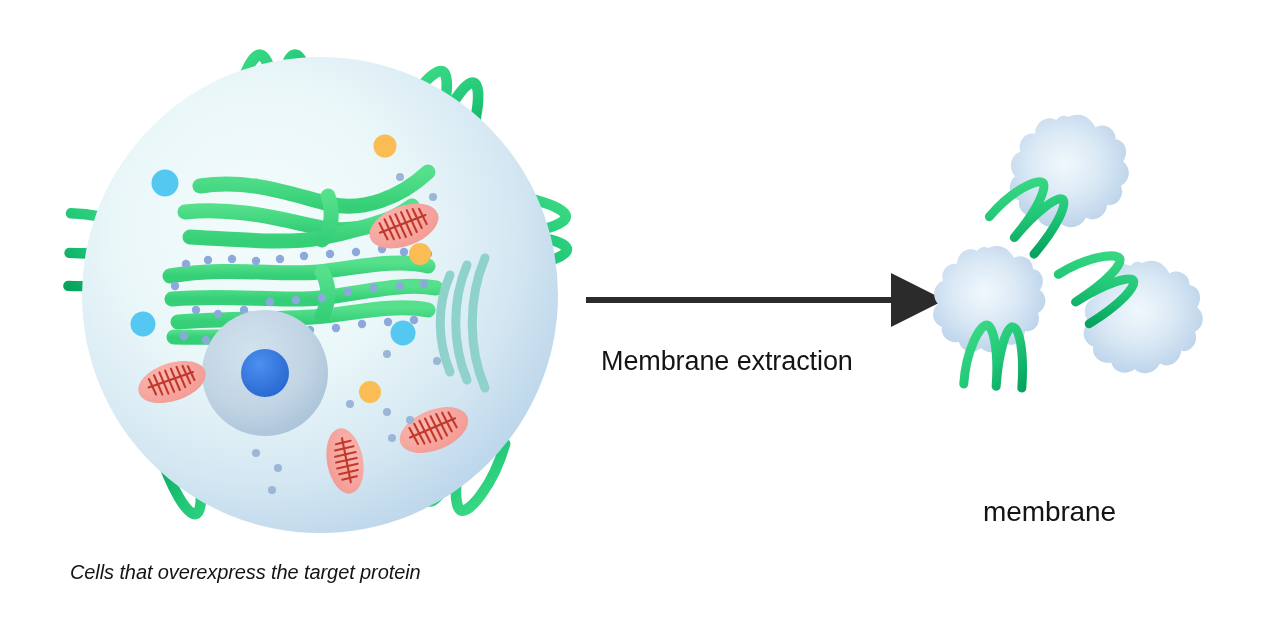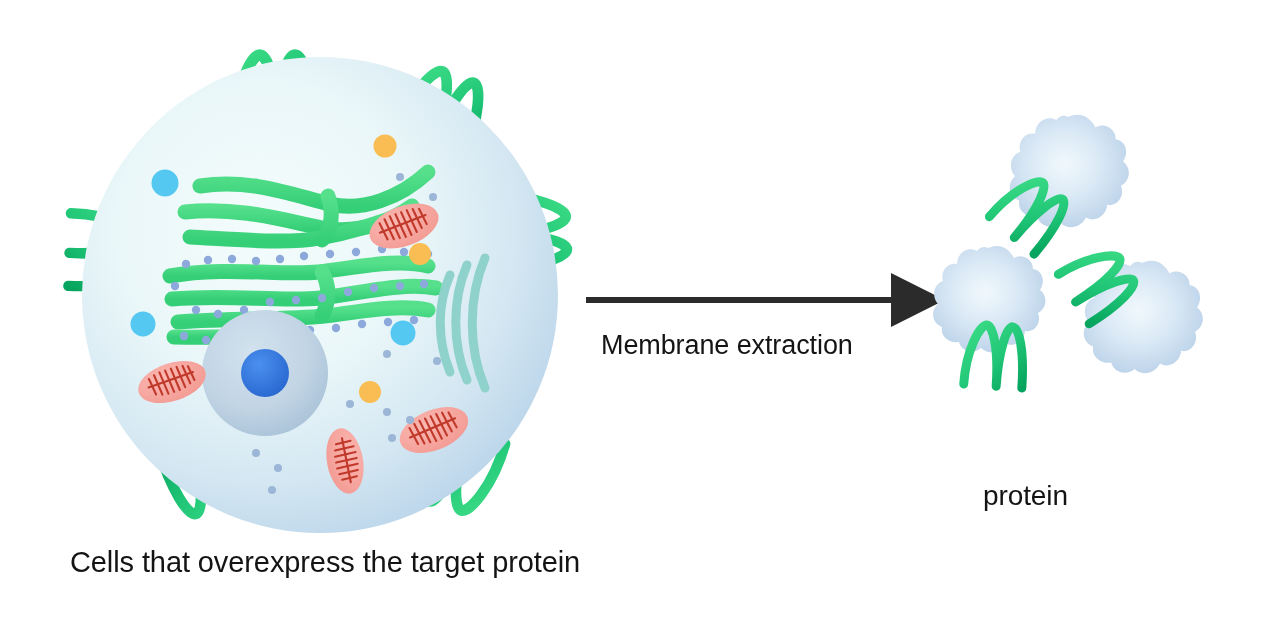--- a/index.html
+++ b/index.html
@@ -12,22 +12,23 @@
   }
   #scene{position:absolute;inset:0;width:1280px;height:634px;}
   .lbl{
     position:absolute;
     font-family:"Liberation Sans","DejaVu Sans",sans-serif;
     font-weight:400;
     color:#141414;
     white-space:pre;
     line-height:1.25;
     letter-spacing:-0.1px;
+    margin-top:16px;
   }
-  #cell-caption{left:70px;top:544px;font-size:29px;}
+  #cell-caption{left:70px;top:544px;font-size:20px;font-style:italic;}
   #arrow-caption{left:601px;top:329px;font-size:27px;}
   #np-caption{left:983px;top:408px;font-size:28px;text-align:center;}
 </style>
 </head>
 <body>
 
 <svg id="scene" viewBox="0 0 1280 634" xmlns="http://www.w3.org/2000/svg">
   <defs>
 
     <radialGradient id="gCell" cx="38%" cy="36%" r="74%">
@@ -276,14 +277,14 @@
       <use href="#protein-squiggle-sm" transform="translate(1100,284) rotate(58) scale(1.12)"></use>
     </g>
   </g>
 </svg>
 
 <div class="lbl" id="cell-caption">Cells that overexpress the target protein</div>
 
 <div class="lbl" id="arrow-caption">Membrane extraction</div>
 
 <div class="lbl" id="np-caption">
-  <div>protein</div>
+  <div>membrane</div>
 </div>
 
 </body></html>

